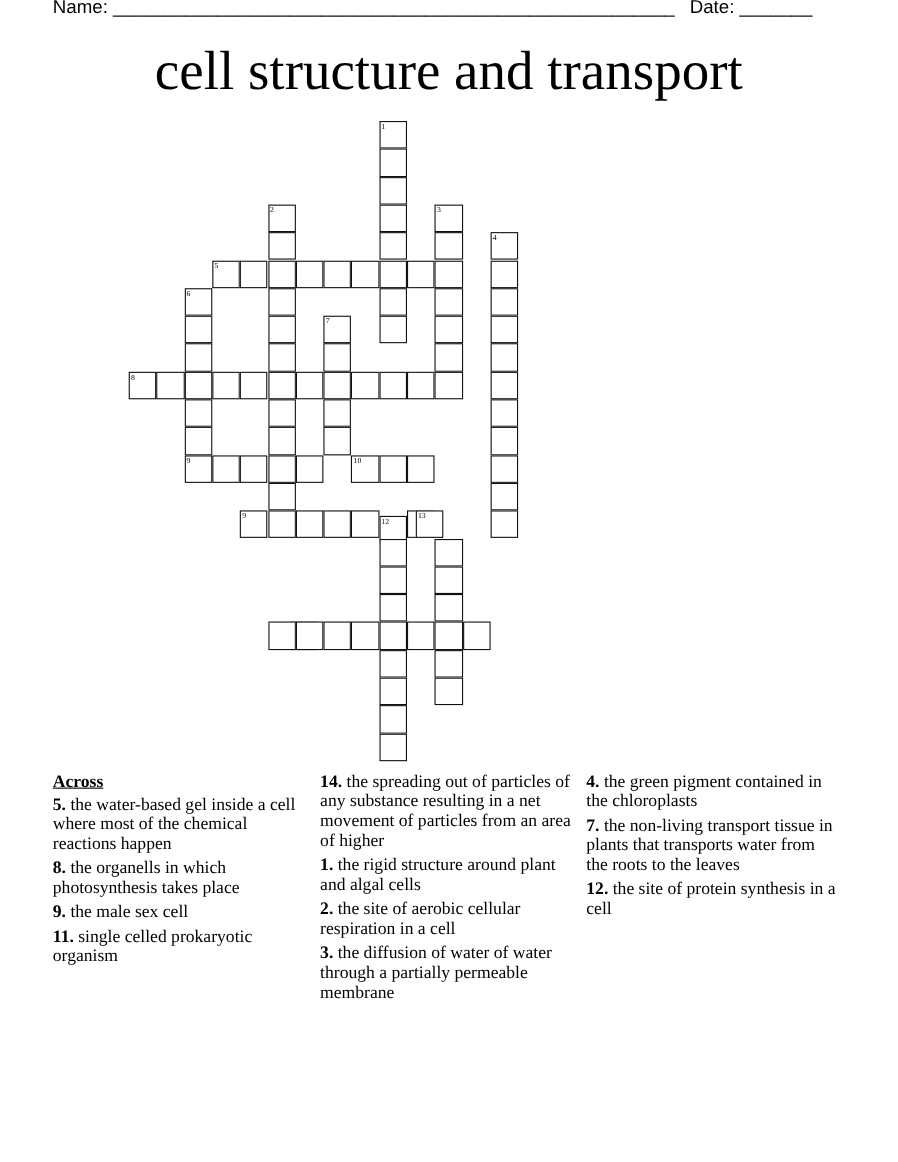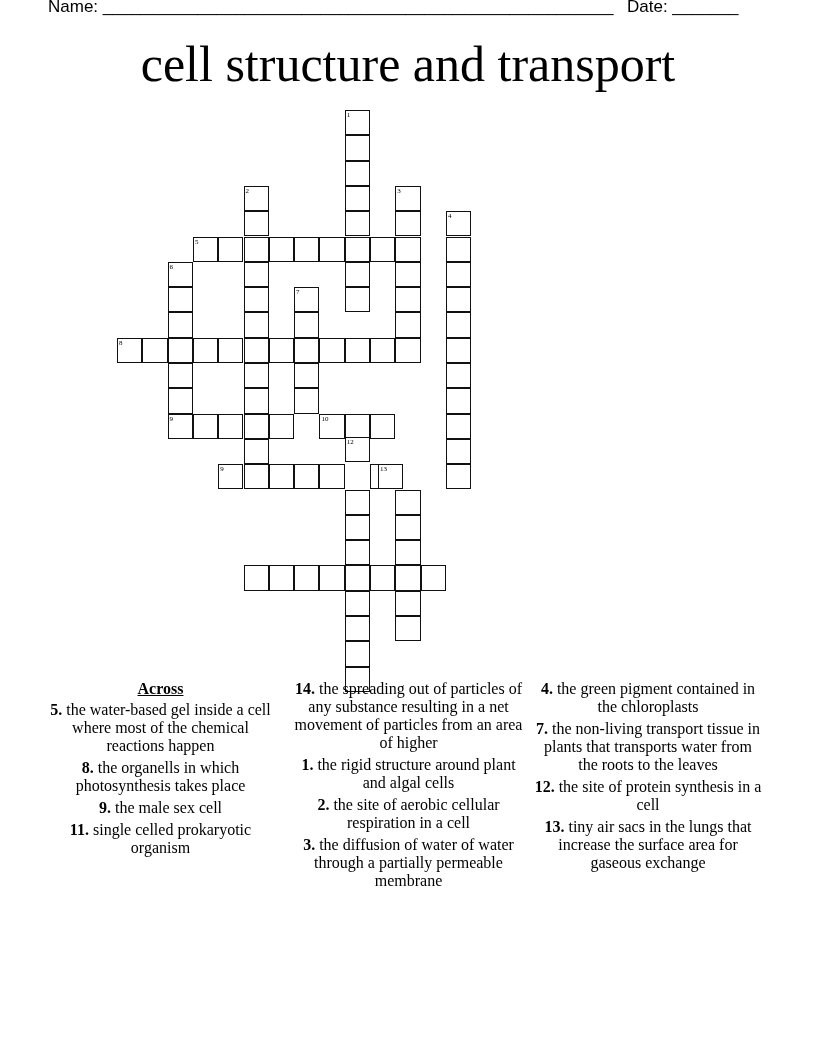--- a/index.html
+++ b/index.html
@@ -3,21 +3,21 @@
 <meta charset="utf-8">
 <style>
   html, body { margin: 0; padding: 0; background: #ffffff; }
   body { width: 816px; height: 1056px; position: relative; overflow: hidden; color: #000; }
   .header-line { position: absolute; top: -3px; left: 48px; font-family: "Liberation Sans", sans-serif; font-size: 17px; white-space: pre; }
   .date-line { position: absolute; top: -3px; left: 627px; font-family: "Liberation Sans", sans-serif; font-size: 17px; white-space: pre; }
   .title { position: absolute; top: 34px; left: 0; width: 816px; text-align: center; font-family: "Liberation Serif", serif; font-size: 50px; line-height: 60px; }
   #grid { position: absolute; left: 0; top: 0; width: 816px; height: 700px; }
   .cell { position: absolute; width: 25.3px; height: 25.3px; box-sizing: border-box; border: 1.3px solid #111; background: #fff; }
   .cell .num { position: absolute; left: 1px; top: 0px; font-family: "Liberation Serif", serif; font-size: 7px; line-height: 8px; }
-  .clues { position: absolute; top: 680px; font-family: "Liberation Serif", serif; font-size: 16px; line-height: 18px; text-align: center; }
+  .clues { position: absolute; top: 702px; font-family: "Liberation Serif", serif; font-size: 16px; line-height: 18px; }
   .col1 { left: 48px; width: 225px; }
   .col2 { left: 291px; width: 235px; }
   .col3 { left: 533px; width: 230px; }
   .section-head { font-weight: bold; text-decoration: underline; margin-bottom: 3px; }
   .clue { margin-bottom: 4px; }
   .clue b { font-weight: bold; }
 </style>
 </head>
 <body>
 
@@ -115,21 +115,21 @@
     </div>
     <div class="cell" style="left: 344.7px; top: 413.6px;"></div>
     <div class="cell" style="left: 370px; top: 413.6px;"></div>
     <div class="cell" style="left: 218.2px; top: 464.2px;">
       <span class="num">9</span>
     </div>
     <div class="cell" style="left: 243.5px; top: 464.2px;"></div>
     <div class="cell" style="left: 268.8px; top: 464.2px;"></div>
     <div class="cell" style="left: 294.1px; top: 464.2px;"></div>
     <div class="cell" style="left: 319.4px; top: 464.2px;"></div>
-    <div class="cell" style="left: 344.7px; top: 437px;">
+    <div class="cell" style="left: 344.7px; top: 469px;">
       <span class="num">12</span>
     </div>
     <div class="cell" style="left: 370px; top: 464.2px;"></div>
     <div class="cell" style="left: 378px; top: 464.2px;">
       <span class="num">13</span>
     </div>
     <div class="cell" style="left: 344.7px; top: 489.5px;"></div>
     <div class="cell" style="left: 344.7px; top: 514.8px;"></div>
     <div class="cell" style="left: 344.7px; top: 540.1px;"></div>
     <div class="cell" style="left: 344.7px; top: 565.4px;"></div>
@@ -166,14 +166,13 @@
   <div class="clue"><b>14.</b><span> the spreading out of particles of any substance resulting in a net movement of particles from an area of higher</span></div>
   <div class="clue"><b>1.</b><span> the rigid structure around plant and algal cells</span></div>
   <div class="clue"><b>2.</b><span> the site of aerobic cellular respiration in a cell</span></div>
   <div class="clue"><b>3.</b><span> the diffusion of water of water through a partially permeable membrane</span></div>
 </div>
 
 <div class="clues col3">
   <div class="clue"><b>4.</b><span> the green pigment contained in the chloroplasts</span></div>
   <div class="clue"><b>7.</b><span> the non-living transport tissue in plants that transports water from the roots to the leaves</span></div>
   <div class="clue"><b>12.</b><span> the site of protein synthesis in a cell</span></div>
-  <div class="clue"><b>13.</b><span> tiny air sacs in the lungs that increase the surface area for gaseous exchange</span></div>
 </div>
 
 </body></html>

